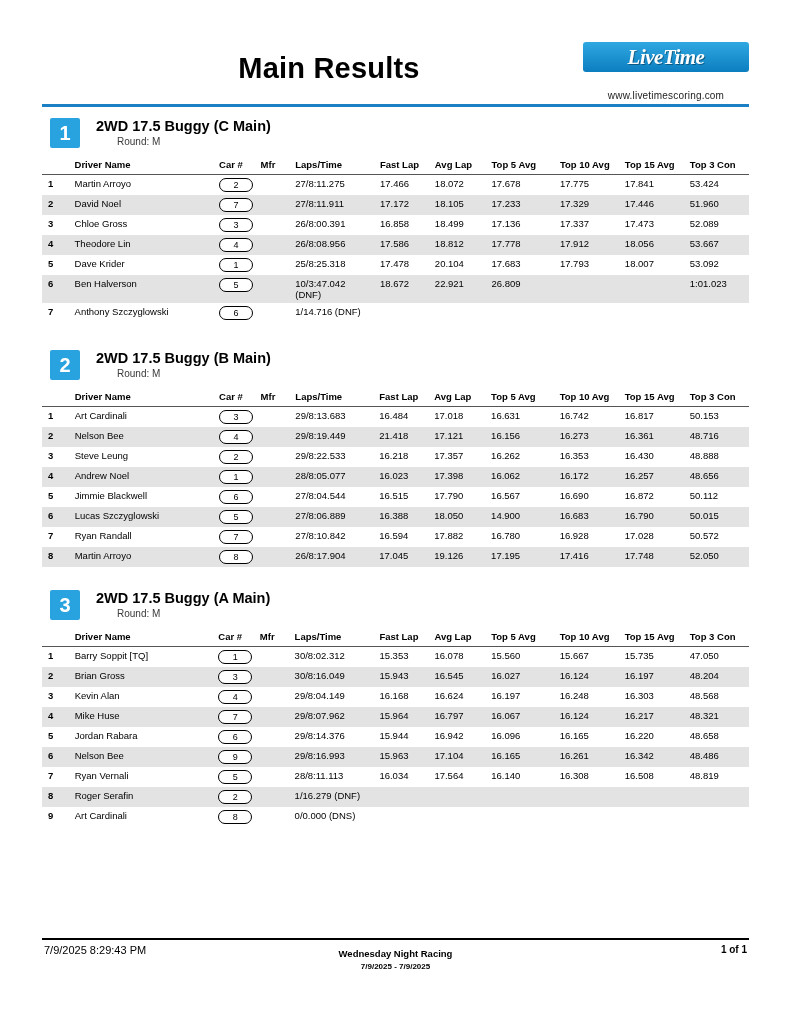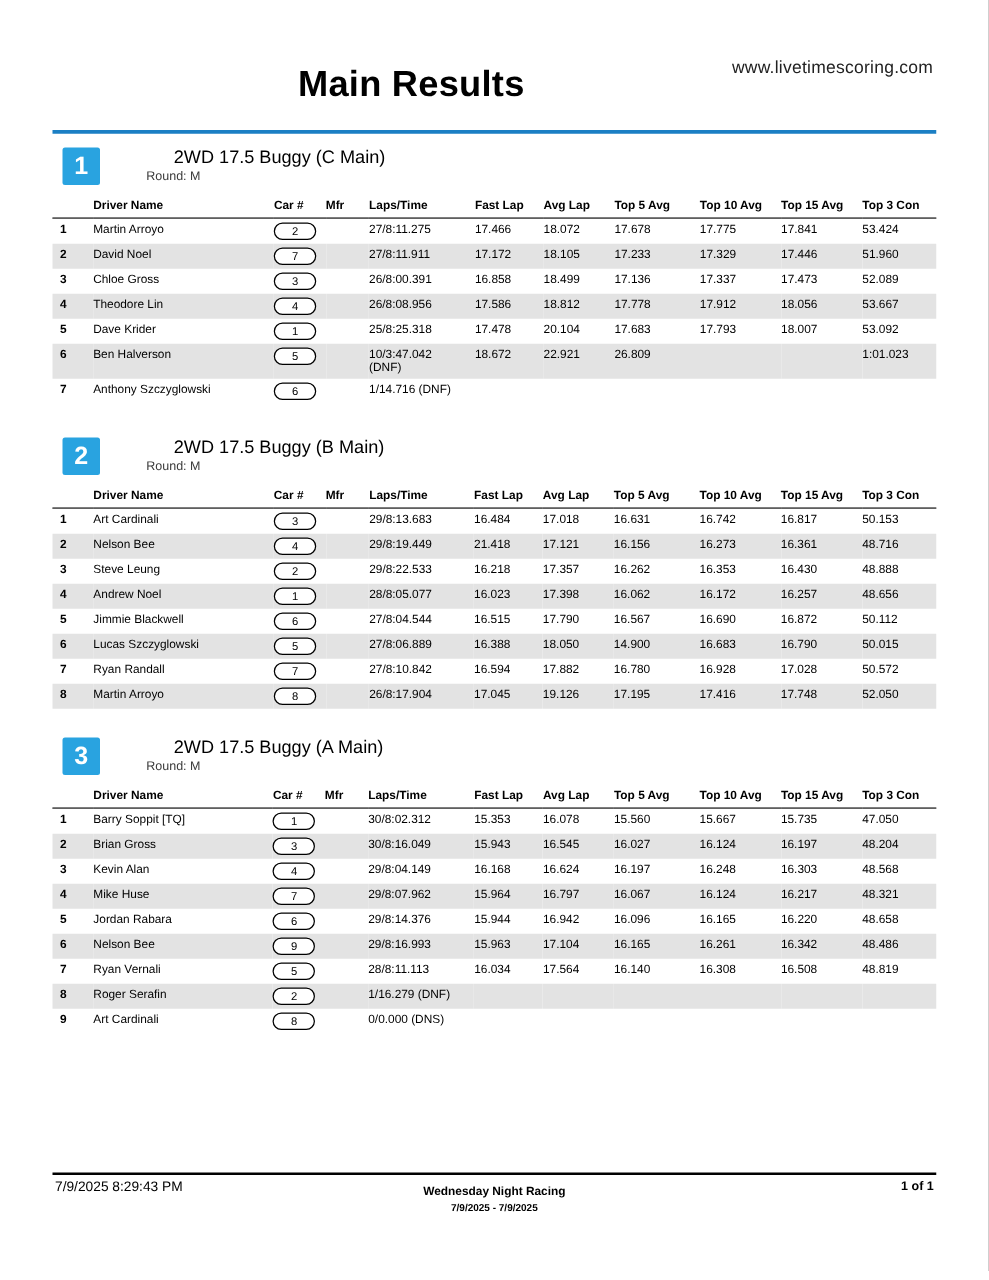--- a/index.html
+++ b/index.html
@@ -53,23 +53,23 @@
     line-height: 30px;
     color: #ffffff;
     font-size: 21px;
     font-weight: bold;
     font-style: italic;
     font-family: "Liberation Serif", serif;
     letter-spacing: -0.5px;
     text-shadow: 1px 1px 0 rgba(0,0,0,0.35);
   }
   .logo-url {
-    font-size: 14px;
+    font-size: 10px;
     color: #222;
-    margin-top: 3px;
+    margin-top: 18px;
     letter-spacing: 0.2px;
   }
   .rule {
     position: absolute;
     left: 42px;
     width: 707px;
     height: 3px;
     background: #1b7fc4;
   }
   .rule.top { top: 104px; }
@@ -88,22 +88,21 @@
     font-weight: bold;
     text-align: center;
     line-height: 30px;
     border-radius: 2px;
   }
   .sec-title {
     position: absolute;
     left: 54px;
     top: 0px;
     font-size: 14.5px;
-    font-weight: normal;
-    margin-left: 43px;
+    font-weight: bold;
   }
   .sec-round {
     position: absolute;
     left: 54px;
     top: 18px;
     font-size: 10px;
     color: #3a3a3a;
     padding-left: 21px;
   }
   table.results {
@@ -192,20 +191,23 @@
   }
 </style>
 </head>
 <body>
 
 <div class="page">
 
   <div class="doc-title">Main Results</div>
 
   <div class="logo-block">
+    <div class="logo-box">
+      <div class="logo-text">LiveTime</div>
+    </div>
     <div class="logo-url">www.livetimescoring.com</div>
   </div>
 
   <div class="rule top"></div>
 
   <div class="section" id="section-0" style="top:118px;">
     <div class="sec-badge">1</div>
     <div class="sec-title">2WD 17.5 Buggy (C Main)</div>
     <div class="sec-round">Round: M</div>
     <table class="results">

